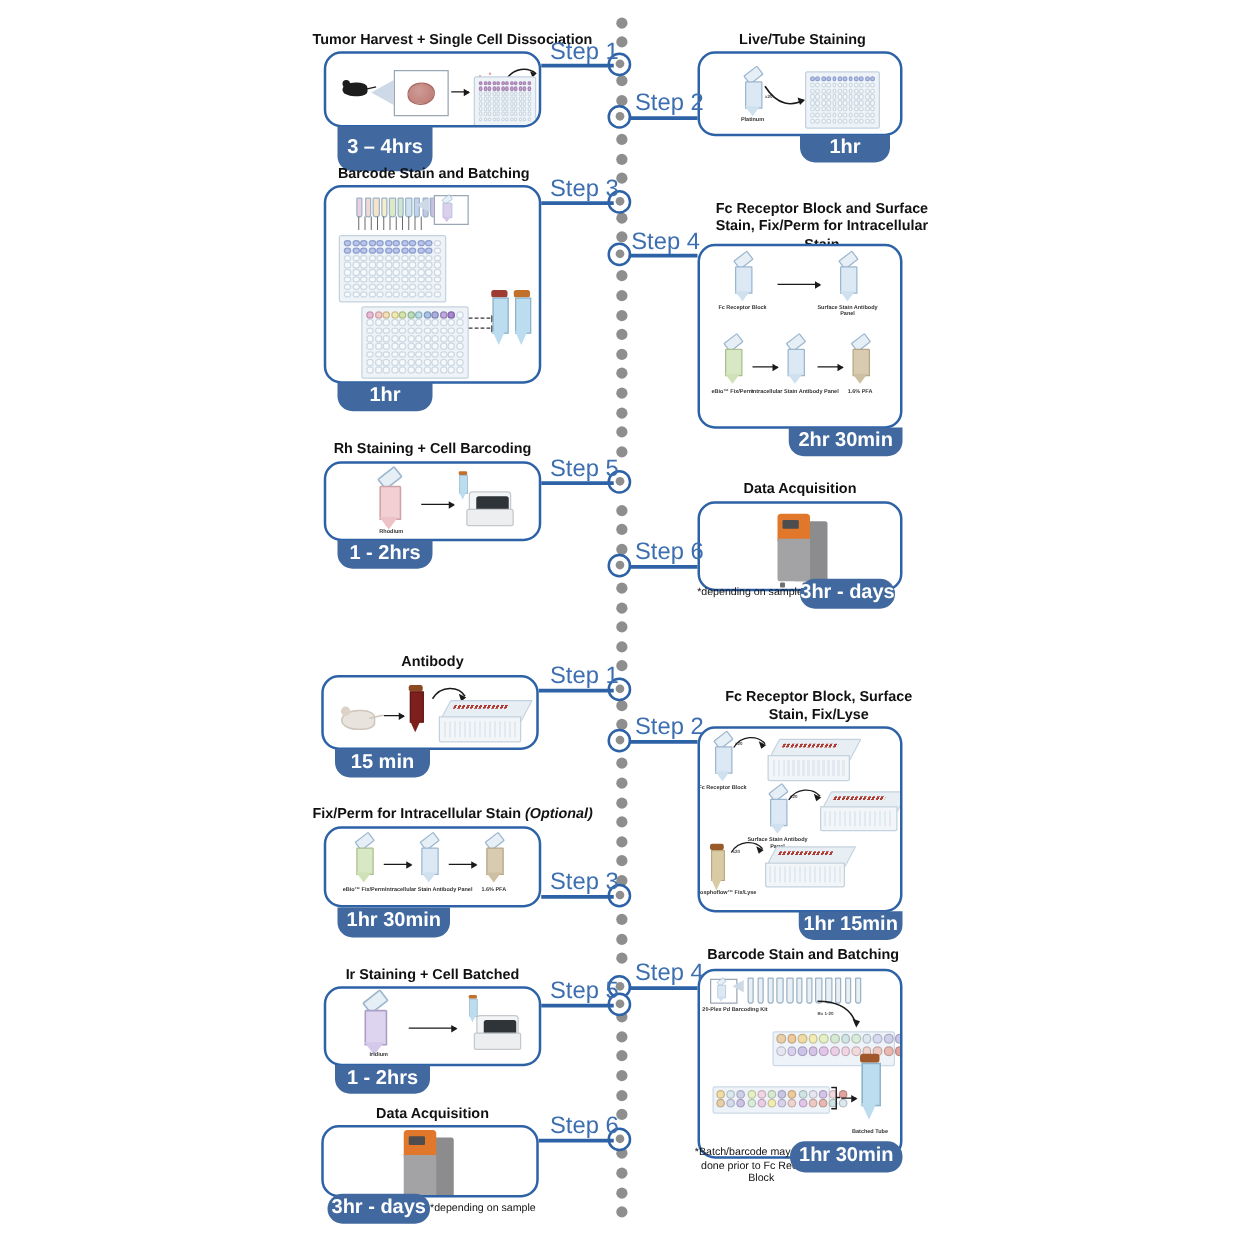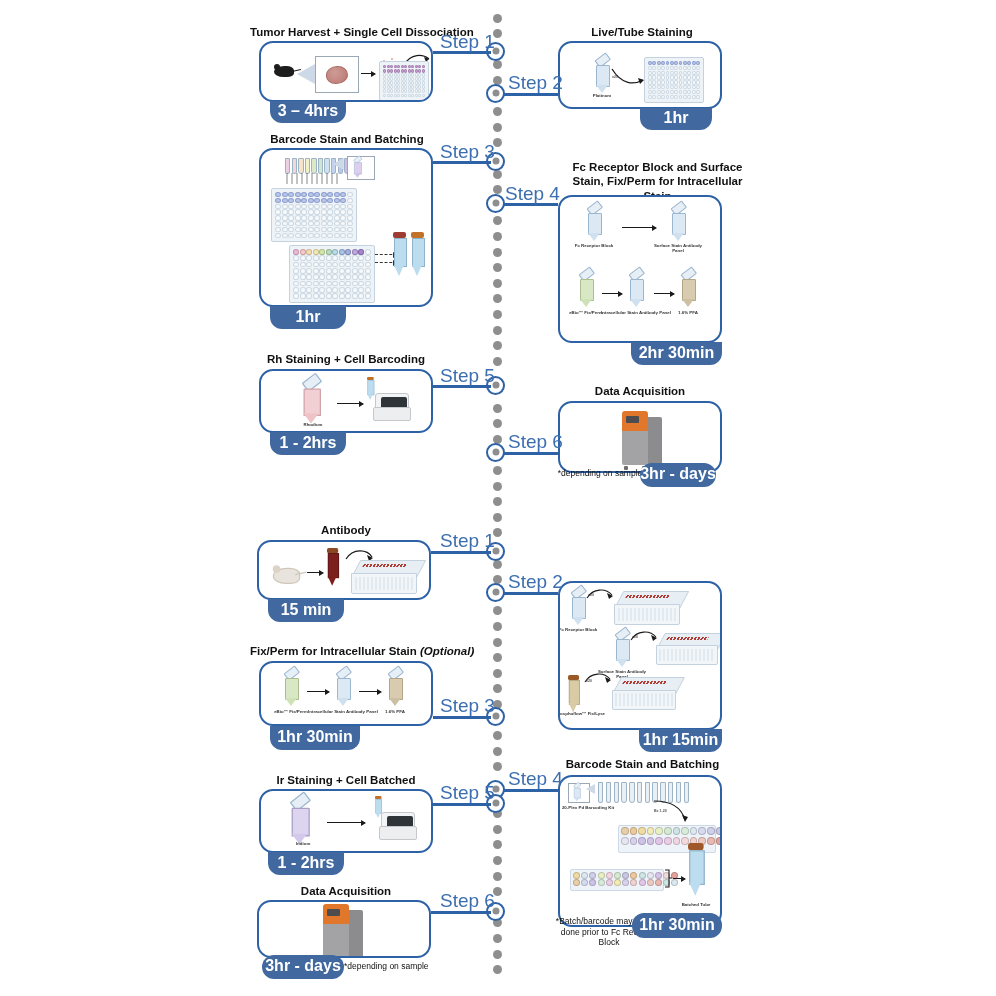--- a/index.html
+++ b/index.html
@@ -437,21 +437,21 @@
           <i></i>
           <i></i>
           <i></i>
           <i></i>
           <i></i>
           <i></i>
           <i></i>
       </div>
     </div>
   </div>
-  <div class="badge" style="left:270px;top:101px;width:76px;height:22px;">3 – 4hrs</div>
+  <div class="badge" style="left:270px;top:101px;width:76px;height:36px;">3 – 4hrs</div>
   <div class="connector" style="left:433px;top:51px;width:58px;"></div>
   <div class="step-label" style="left:440px;top:31px;">Step 1</div>
 
   <div class="panel-title" style="left:558px;top:26px;width:168px;">Live/Tube Staining</div>
   <div class="panel" style="left:558px;top:41px;width:164px;height:68px;">
     <div class="tube" style="left:34px;top:16px;">
       <div class="lid"></div>
         <div class="body"></div>
         <div class="cone"></div>
     </div>
@@ -928,20 +928,21 @@
     <div class="plate3d" style="left:92px;top:18px;width:64px;height:34px;">
       <div class="top"></div>
         <div class="front"></div>
     </div>
     <div class="redrow" style="left:104px;top:22px;width:44px;"></div>
   </div>
   <div class="badge" style="left:268px;top:599px;width:76px;height:23px;">15 min</div>
   <div class="connector" style="left:431px;top:551px;width:60px;"></div>
   <div class="step-label" style="left:440px;top:530px;">Step 1</div>
 
+  <div class="panel-title two-line" style="left:568px;top:551px;width:174px;">Fc Receptor Block, Surface Stain, Fix/Lyse</div>
   <div class="panel" style="left:558px;top:581px;width:164px;height:149px;">
 
     <div class="tube" style="left:10px;top:8px;">
       <div class="lid"></div>
         <div class="body"></div>
         <div class="cone"></div>
     </div>
     <div class="tiny" style="left:28px;top:10px;">x20</div>
     <div class="lbl" style="left:18px;top:44px;">Fc Receptor Block</div>
     <svg class="curve" style="left:26px;top:4px;" width="28" height="16">

